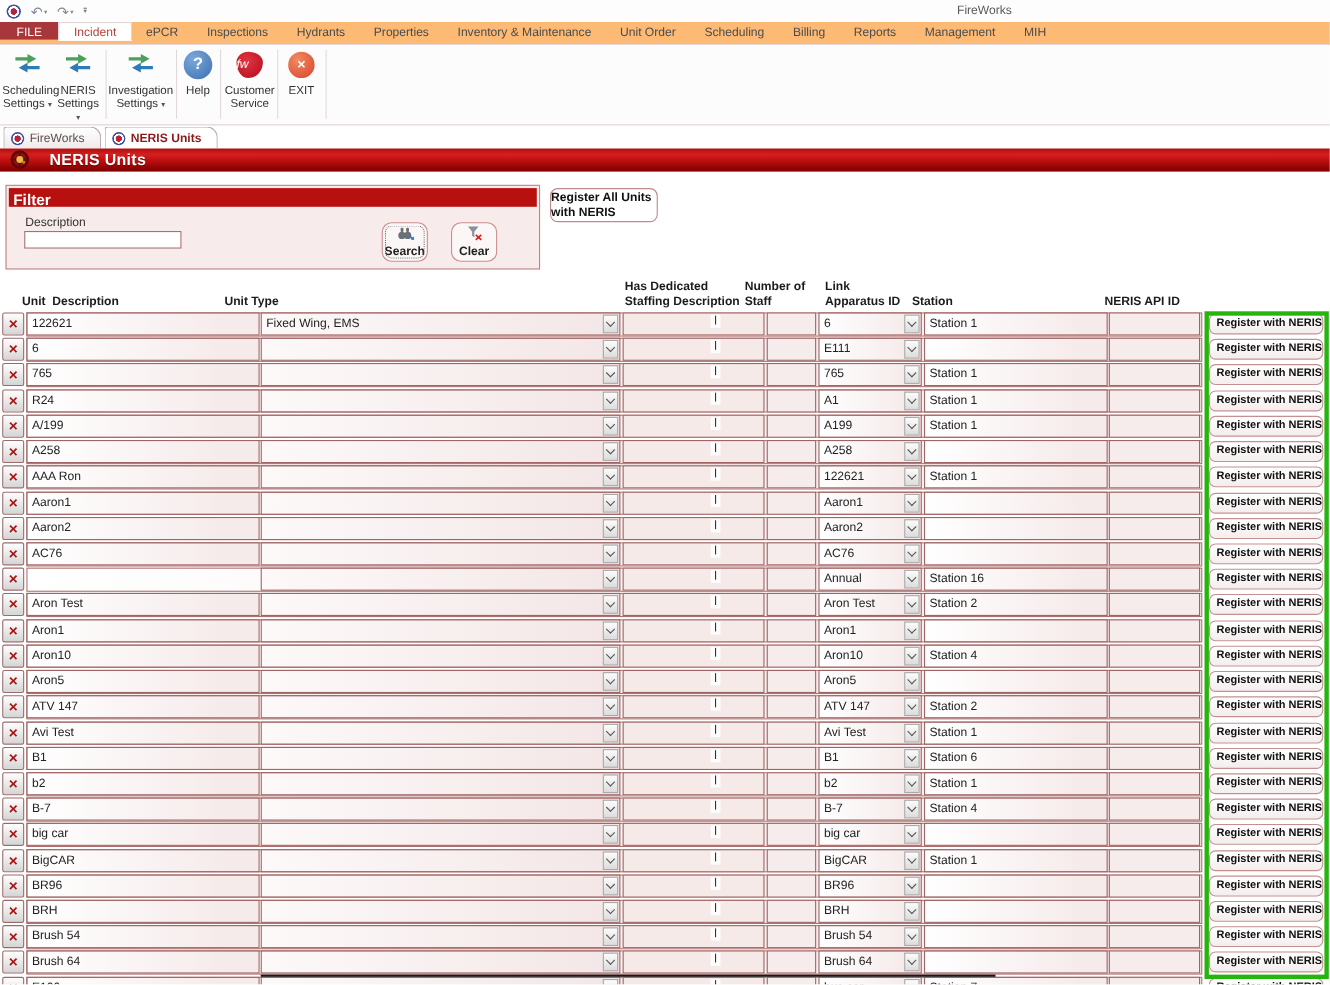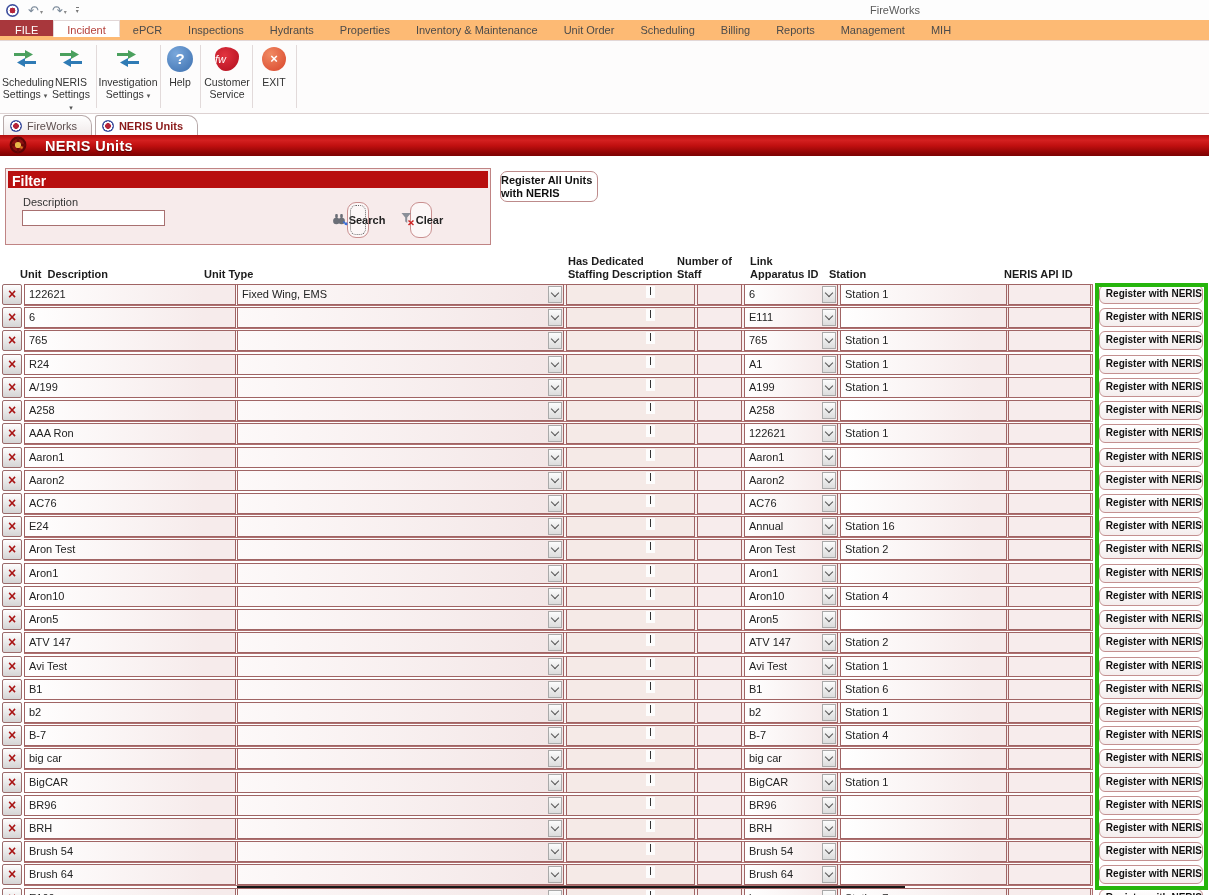--- a/index.html
+++ b/index.html
@@ -40,21 +40,21 @@
   
   .pagehdr{position:absolute;top:135px;left:0;right:0;height:21px;background:linear-gradient(180deg,#b00d0d 0%,#d42020 25%,#c11010 50%,#8f0404 85%,#7c0202 100%);display:flex;align-items:center}
   .pagetitle{color:#fff;font-weight:bold;font-size:14.5px;margin-left:45px;letter-spacing:.3px;text-shadow:0 1px 1px rgba(0,0,0,.45)}
   .badge{position:absolute;left:9px;top:1px;width:18px;height:18px}
 
   
   .filterpanel{position:absolute;left:5px;top:168px;width:486px;height:77px;background:#f7ebeb;border:1px solid #c08484}
   .filterhdr{position:absolute;left:2px;right:2px;top:2px;height:17px;background:#b80f0f;color:#fff;font-weight:bold;font-size:14px;padding:2px 0 0 4px}
   .desclbl{position:absolute;left:17px;top:27px;font-size:11px;color:#333}
   .descinput{position:absolute;left:16px;top:41px;width:143px;height:16px;border:1px solid #a87070;background:#fff;font-size:11px;padding:0 2px;font-family:"Liberation Sans",sans-serif}
-  .fbtn{position:absolute;top:33px;width:22px;height:36px;background:#fcf7f7;border:1px solid #c98f8f;border-radius:9px;display:flex;flex-direction:row;align-items:center;justify-content:center;font-size:11px;font-weight:bold;color:#222;gap:1px}
+  .fbtn{position:absolute;top:33px;width:42px;height:36px;background:#fcf7f7;border:1px solid #c98f8f;border-radius:9px;display:flex;flex-direction:column;align-items:center;justify-content:center;font-size:11px;font-weight:bold;color:#222;gap:1px}
   .fbtn.search{left:341px;outline:1px dotted #666;outline-offset:-4px}
   .fbtn.clear{left:404px}
 
   
   .regall{position:absolute;left:500px;top:171px;width:98px;height:31px;background:#fff;border:1px solid #bd8b8b;border-radius:7px;font-size:11px;font-weight:bold;padding-top:2px;line-height:13px;color:#111}
 
   
   .th{position:absolute;font-size:11px;font-weight:bold;color:#1c1c1c;line-height:13px;white-space:pre}
 
   
@@ -381,21 +381,20 @@
         <span class="cell c-staffnum"></span>
         <span class="cell c-app"><i class="val">AC76</i><b class="chev"></b></span>
         <span class="cell c-station"></span>
         <span class="cell c-neris"></span>
         <span class="regbtn">Register with NERIS</span>
       </div>
 
       <div class="row">
         <span class="frame"></span>
         <span class="xbtn">×</span>
-        <span class="cell c-desc">E24</span>
         <span class="cell c-type"><i class="val"></i><b class="chev"></b></span>
         <span class="cell c-staffdesc">
           <i class="tick"></i>
         </span>
         <span class="cell c-staffnum"></span>
         <span class="cell c-app"><i class="val">Annual</i><b class="chev"></b></span>
         <span class="cell c-station">Station 16</span>
         <span class="cell c-neris"></span>
         <span class="regbtn">Register with NERIS</span>
       </div>

